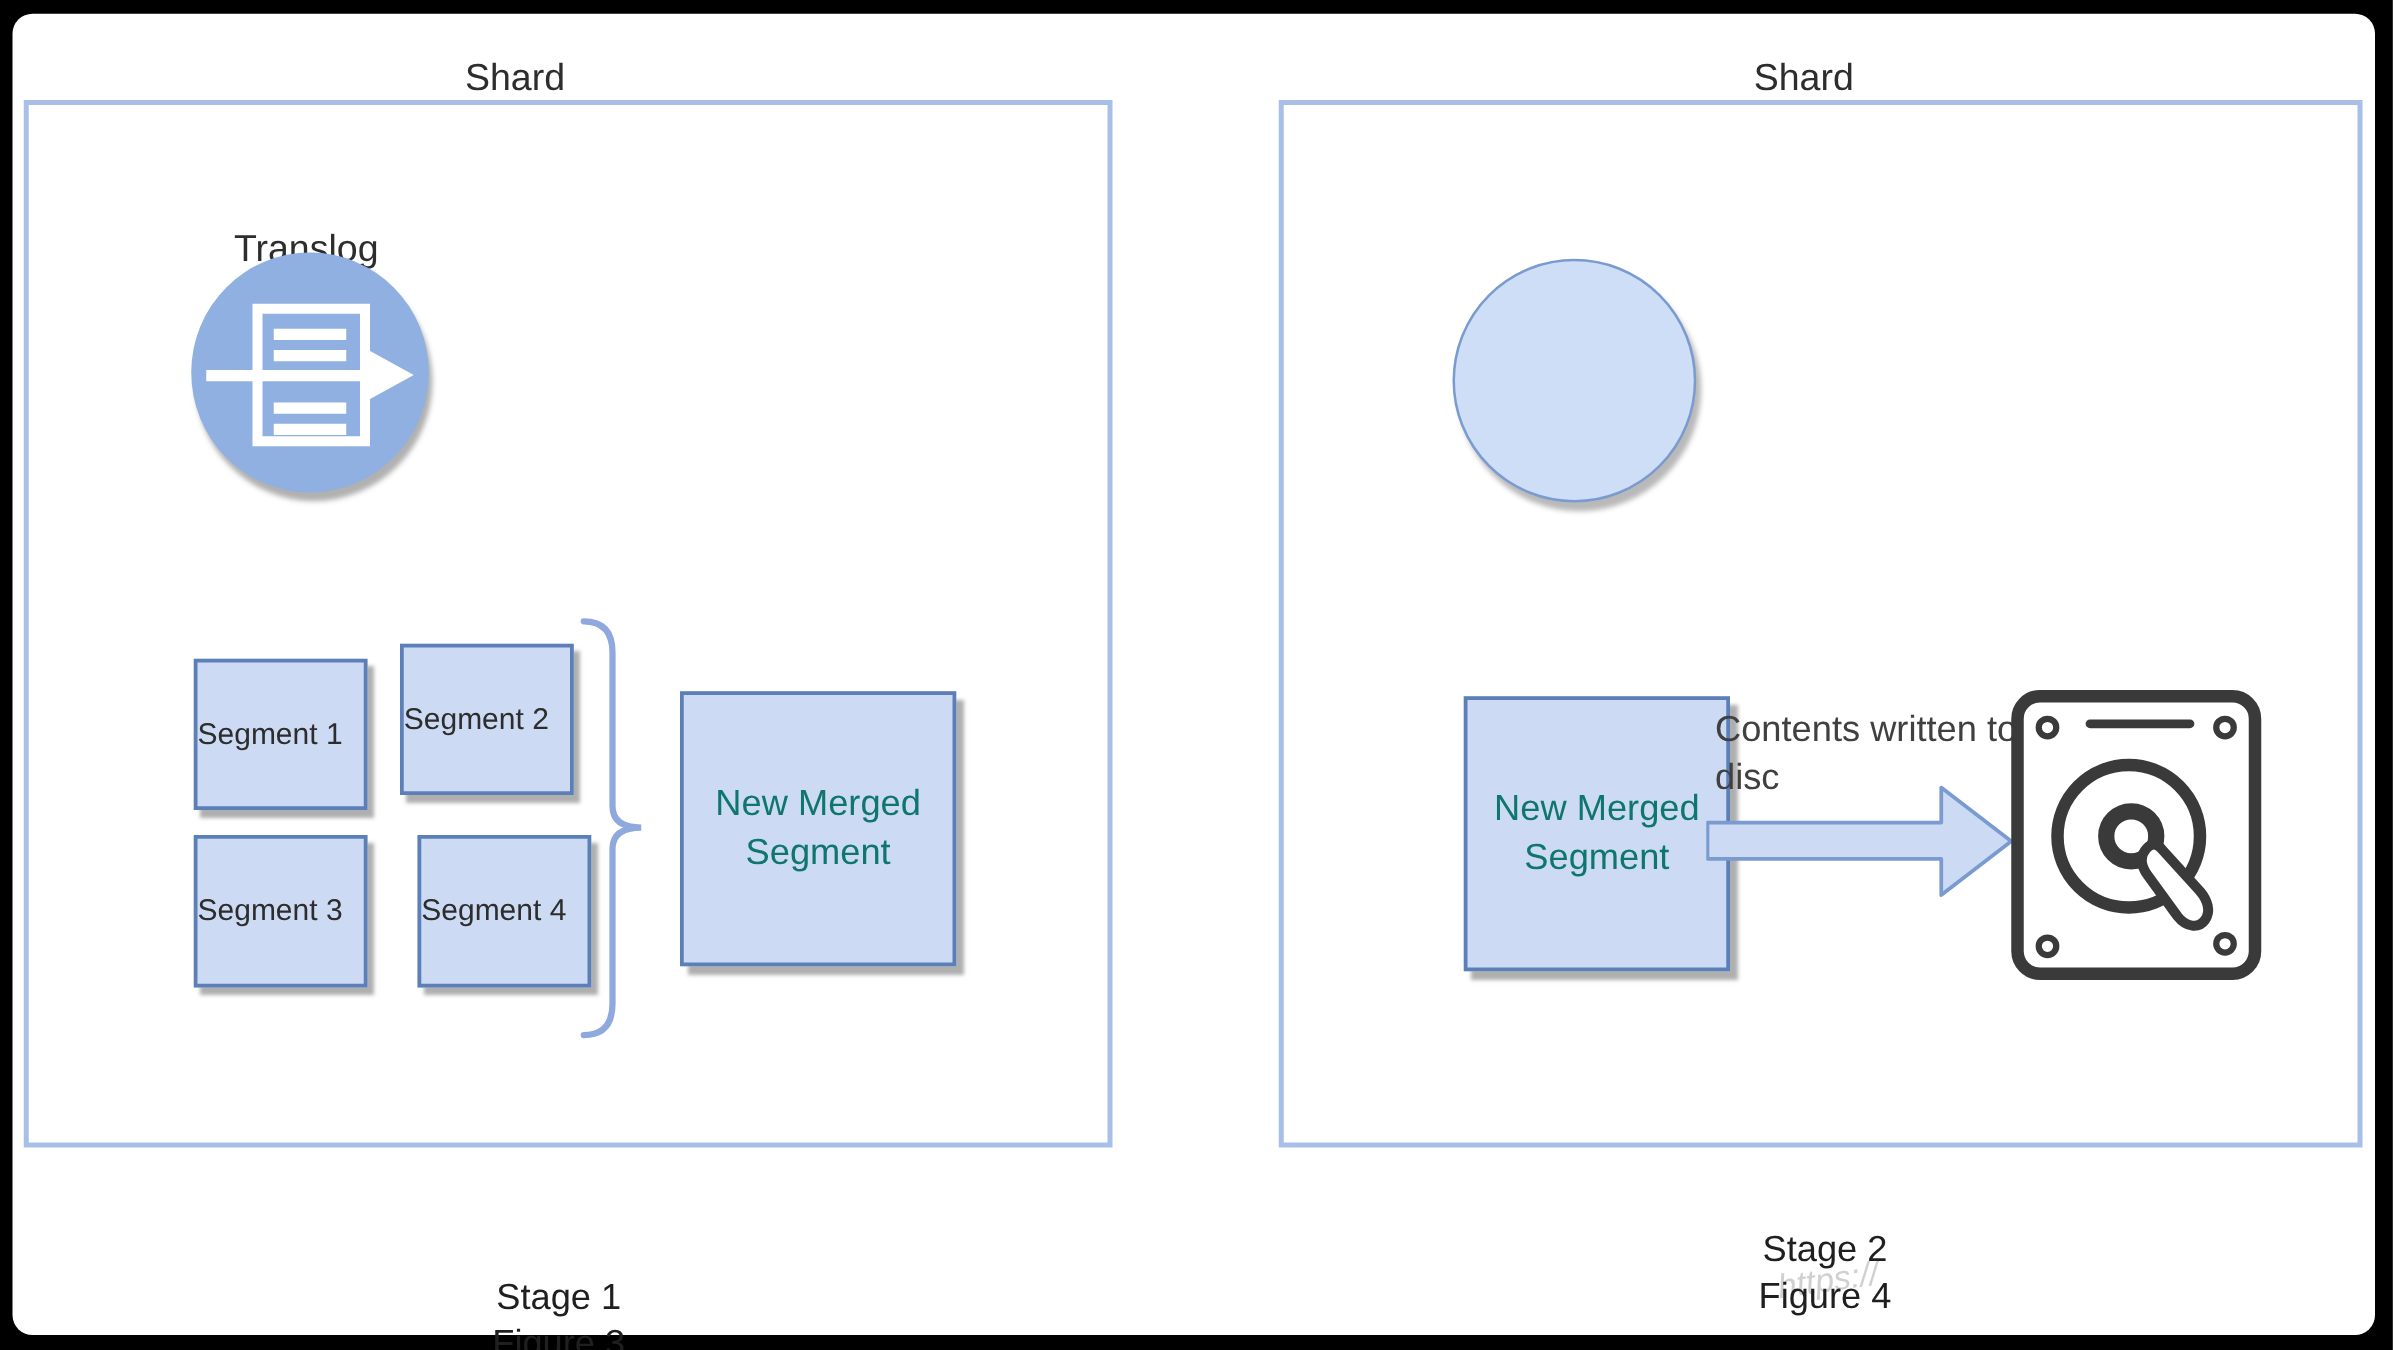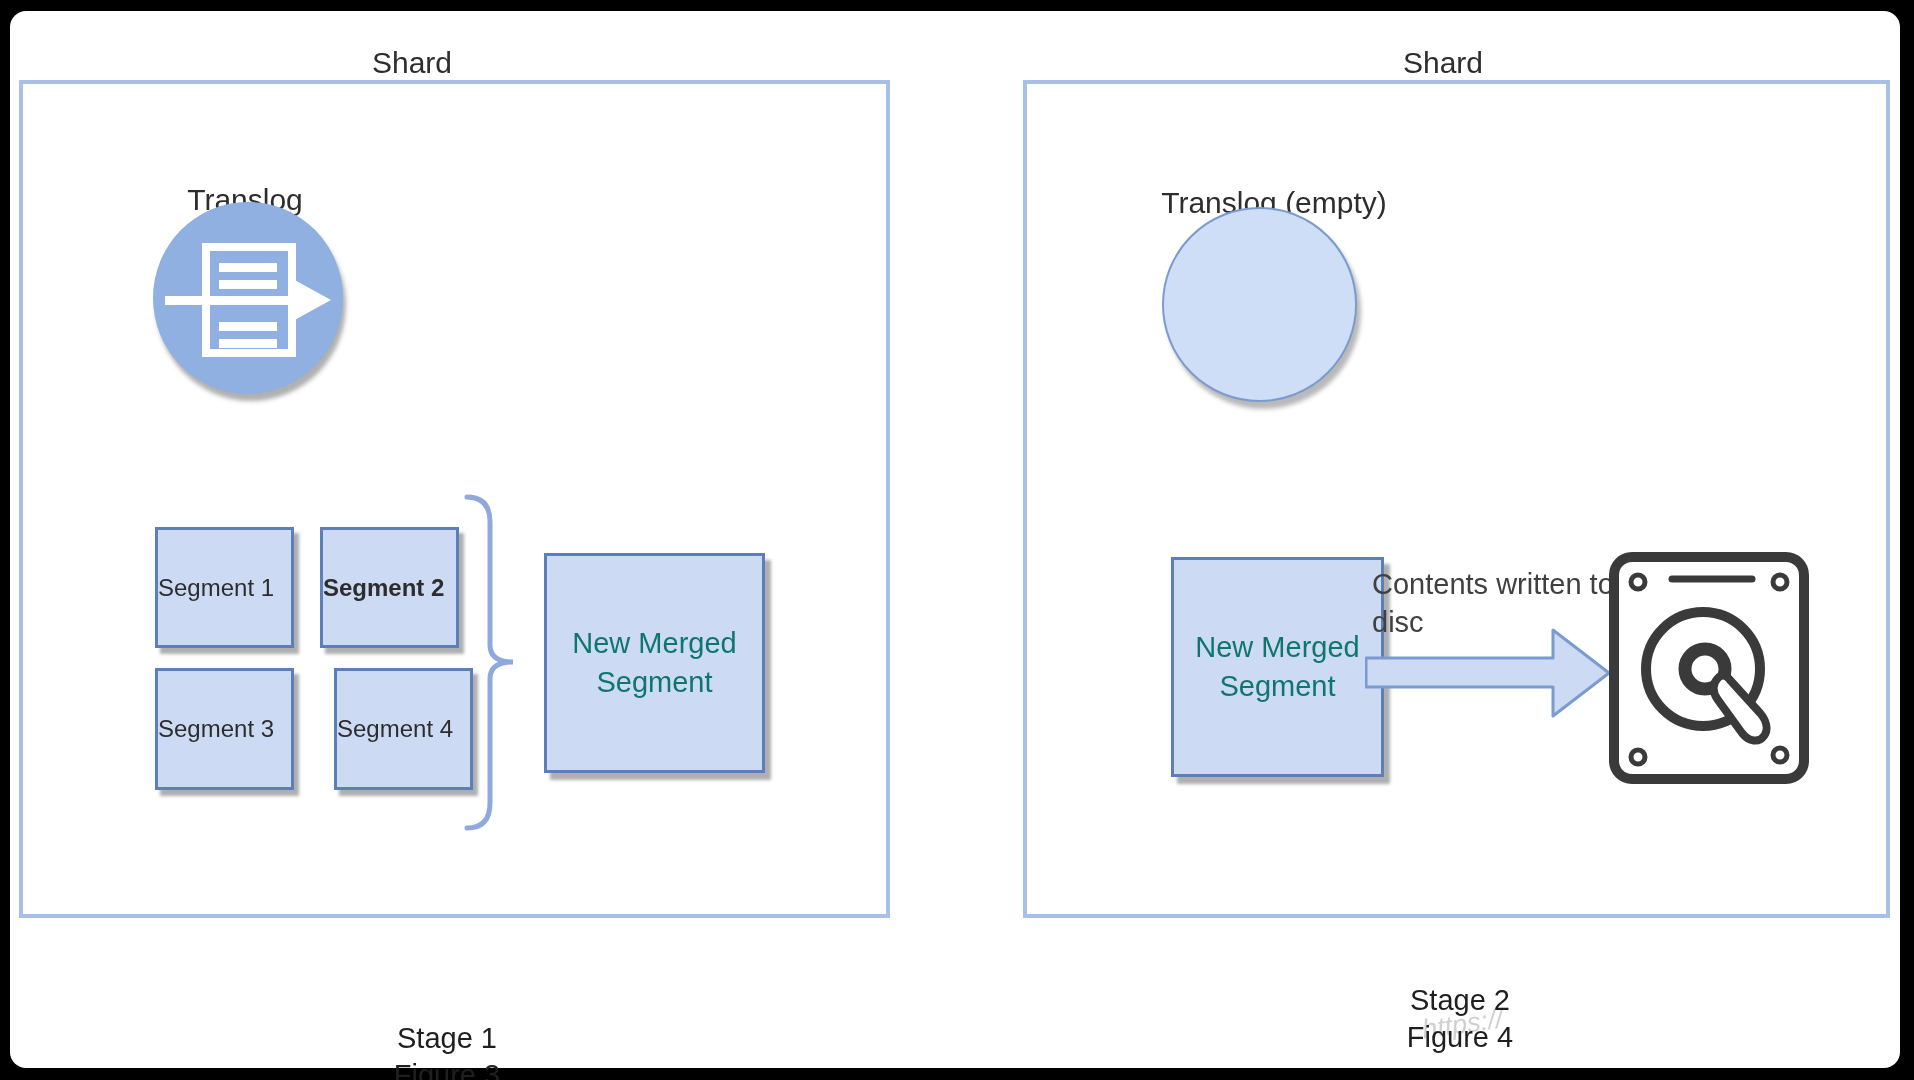--- a/index.html
+++ b/index.html
@@ -73,21 +73,21 @@
         <rect x="66" y="119" width="58" height="9" fill="#ffffff"></rect>
         <rect x="66" y="136" width="58" height="9" fill="#ffffff"></rect>
         <rect x="12" y="93" width="140" height="9" fill="#ffffff"></rect>
         <polygon points="138,75 178,97 138,119" fill="#ffffff"></polygon>
       </svg>
     </div>
 
     <div class="seg-box" style="left:145px;top:516px;width:133px;height:115px;">
       <span>Segment 1</span>
     </div>
-    <div class="seg-box" style="left:310px;top:516px;width:133px;height:115px;font-weight:bold;">
+    <div class="seg-box" style="left:310px;top:504px;width:133px;height:115px;">
       <span>Segment 2</span>
     </div>
     <div class="seg-box" style="left:145px;top:657px;width:133px;height:116px;">
       <span>Segment 3</span>
     </div>
     <div class="seg-box" style="left:324px;top:657px;width:133px;height:116px;">
       <span>Segment 4</span>
     </div>
 
     <svg class="abs" style="left:450px;top:479px;" width="62" height="348" viewBox="0 0 62 348">
@@ -100,21 +100,20 @@
 
     <div class="stage-label" style="left:327px;top:1009px;">
       <div>Stage 1</div>
       <div>Figure 3</div>
     </div>
 
     <div class="label center abs" style="left:1323px;top:7px;width:220px;">Shard</div>
 
     <div class="panel-box" style="left:1013px;top:69px;width:859px;height:830px;"></div>
 
-    <div class="label center abs" style="left:1114px;top:147px;width:300px;">Translog (empty)</div>
 
     <div class="translog-circle-empty" style="left:1152px;top:196px;"></div>
 
     <div class="merged-box" style="left:1136px;top:546px;width:207px;height:214px;">
       <span style="width:190px;">New Merged Segment</span>
     </div>
 
     <div class="arrow-caption" style="left:1362px;top:554px;">Contents written to disc</div>
 
     <svg class="abs" style="left:1355px;top:617px;" width="248" height="92" viewBox="0 0 248 92">

